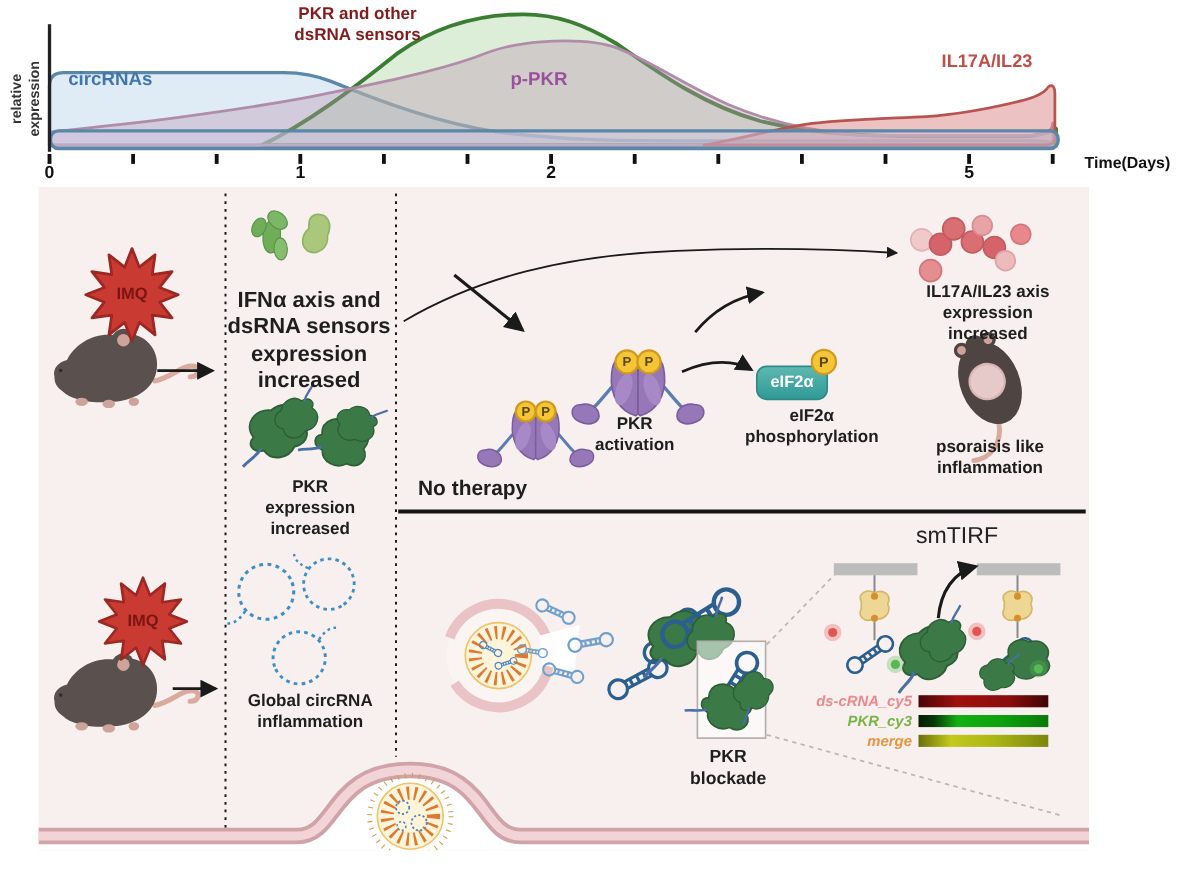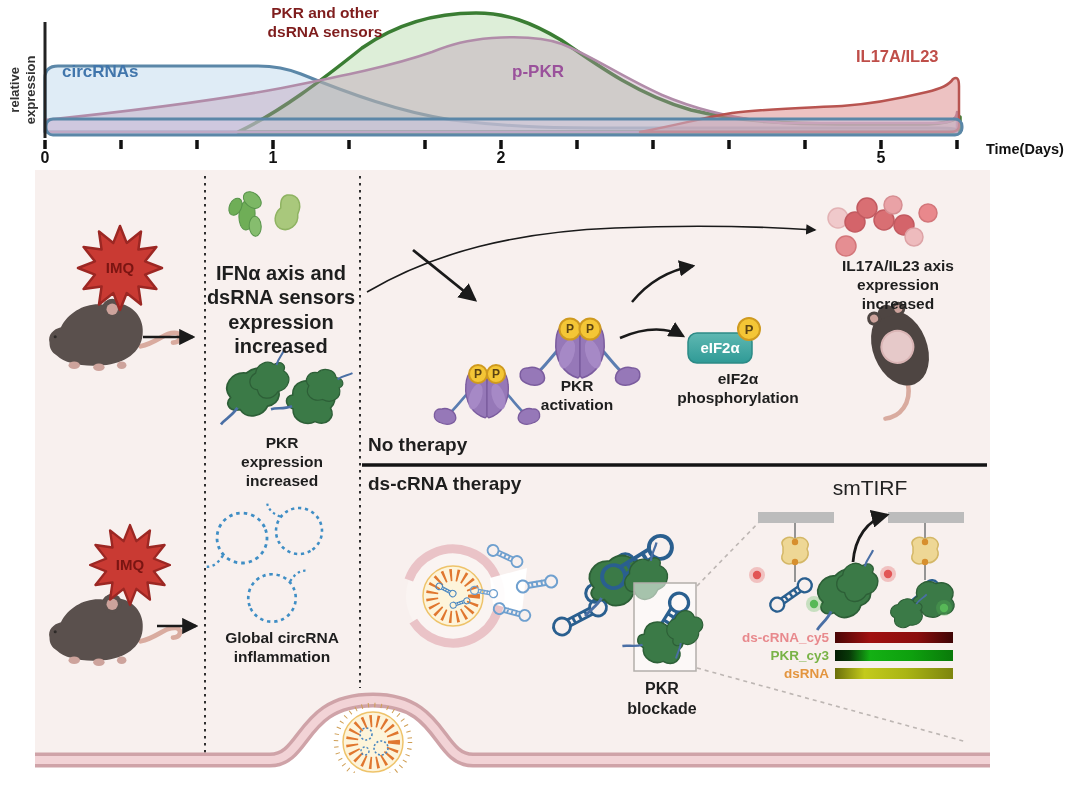--- a/index.html
+++ b/index.html
@@ -2,45 +2,45 @@
 <html><head>
 <meta charset="utf-8">
 <style>
   html,body{margin:0;padding:0;background:#fff;}
   #stage{position:relative;width:1080px;height:810px;background:#ffffff;overflow:hidden;
          font-family:"Liberation Sans","DejaVu Sans",sans-serif;}
   svg{display:block;}
   .abs{position:absolute;}
   .lbl{position:absolute;font-weight:bold;white-space:pre-line;text-align:center;
        line-height:1.22;color:#1e1e1e;}
-  .left{text-align:right;}
+  .left{text-align:right;margin-left:12px;}
   
   #ylab{left:-36px;top:74px;width:118px;font-size:13px;transform:rotate(-90deg);color:#333;}
   #lab-circ{left:62px;top:62px;font-size:17px;color:#4176ac;}
   #lab-green{left:248px;top:4px;width:154px;font-size:15.5px;color:#7f1d1d;}
-  #lab-ppkr{left:512px;top:62px;font-size:17px;color:#9a519b;}
+  #lab-ppkr{left:464px;top:62px;font-size:17px;color:#9a519b;}
   #lab-il17{left:856px;top:46px;font-size:16.5px;color:#bf4e49;}
   .tick-num{position:absolute;top:149px;width:40px;text-align:center;font-weight:bold;font-size:16px;color:#111;}
   #xlab{left:986px;top:141px;font-size:14.5px;color:#111;text-align:center;}
   
   #imq1{left:88px;top:259px;width:64px;font-size:15px;color:#7a1512;}
   #imq2{left:98px;top:556px;width:64px;font-size:15px;color:#7a1512;}
   #txt-ifn{left:206px;top:261px;width:150px;font-size:20px;}
   #txt-pkr{left:207px;top:434px;width:150px;font-size:15.5px;}
   #txt-circ{left:200px;top:629px;width:164px;font-size:15.5px;}
   #txt-act{left:512px;top:377px;width:130px;font-size:15.5px;}
   #txt-eifbox{left:688px;top:339px;width:64px;font-size:15px;color:#fff;}
   #txt-eifcap{left:672px;top:370px;width:132px;font-size:15.5px;}
   #txt-il17{left:822px;top:257px;width:152px;font-size:15.5px;}
   #txt-pso{left:825px;top:398px;width:150px;font-size:15.5px;}
   #txt-nother{left:368px;top:433px;font-size:19px;}
   #txt-dsther{left:368px;top:472px;font-size:19px;}
   #txt-block{left:597px;top:679px;width:130px;font-size:16px;}
   #txt-smtirf{left:805px;top:475px;width:130px;font-size:21px;font-weight:400;color:#222;}
-  .leg{position:absolute;left:679px;width:150px;text-align:right;font-size:13.5px;font-weight:bold;}
+  .leg{position:absolute;left:679px;width:150px;text-align:right;font-size:13.5px;font-weight:bold;font-style:italic;}
   #leg0{top:630px;color:#e8898d;}
   #leg1{top:648px;color:#79b347;}
   #leg2{top:666px;color:#e3953f;}
   #txt-foot{left:435px;top:782px;width:260px;font-size:20px;}
 </style>
 </head>
 <body>
 
 <div id="stage">
 
@@ -335,21 +335,22 @@
   <div id="txt-circ" class="lbl">Global circRNA
 inflammation</div>
   <div id="txt-act" class="lbl">PKR
 activation</div>
   <div id="txt-eifbox" class="lbl">eIF2α</div>
   <div id="txt-eifcap" class="lbl">eIF2α
 phosphorylation</div>
   <div id="txt-il17" class="lbl">IL17A/IL23 axis
 expression
 increased</div>
+  <div id="txt-pso" class="lbl">psoraisis like
+inflammation</div>
   <div id="txt-nother" class="lbl left">No therapy</div>
-  <div id="txt-dsther" class="lbl left">ds-cRNA therapy</div>
   <div id="txt-block" class="lbl">PKR
 blockade</div>
   <div id="txt-smtirf" class="lbl">smTIRF</div>
   <div id="leg0" class="leg">ds-cRNA_cy5</div>
   <div id="leg1" class="leg">PKR_cy3</div>
-  <div id="leg2" class="leg">dsRNA</div>
+  <div id="leg2" class="leg">merge</div>
 </div>
 
 </body></html>

